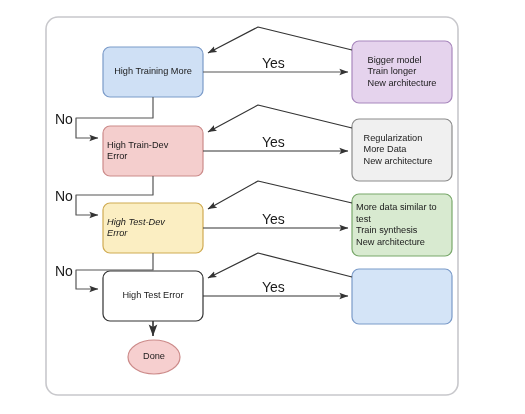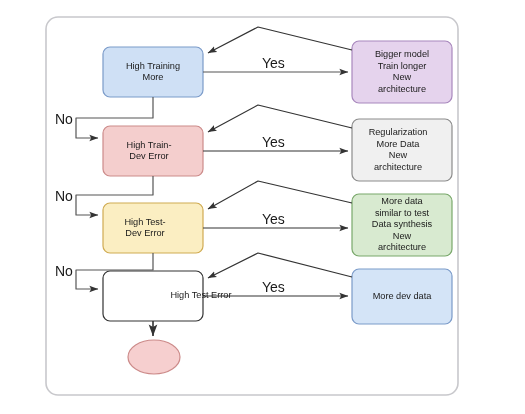--- a/index.html
+++ b/index.html
@@ -24,27 +24,27 @@
     left: 0;
     top: 0;
     width: 525px;
     height: 414px;
   }
   .node-label {
     position: absolute;
     display: flex;
     align-items: center;
     justify-content: center;
-    text-align: center;
+    text-align: left;
     color: #1a1a1a;
     font-size: 9.2px;
     line-height: 11.5px;
     pointer-events: none;
     box-sizing: border-box;
-    padding: 0 16px;
+    padding: 0 4px;
   }
   .edge-label {
     position: absolute;
     font-size: 14px;
     color: #1a1a1a;
     white-space: nowrap;
   }
 </style>
 </head>
 <body>
@@ -100,30 +100,30 @@
   <div class="node-label" style="left:352px; top:41px; width:100px; height:62px; white-space:pre-line;">Bigger model
 Train longer
 New architecture</div>
 
   <div class="node-label" style="left:103px; top:126px; width:92px; height:50px;">High Train-Dev Error</div>
 
   <div class="node-label" style="left:348px; top:119px; width:100px; height:62px; white-space:pre-line;">Regularization
 More Data
 New architecture</div>
 
-  <div class="node-label" style="left:103px; top:203px; width:84px; height:50px;">High Test-Dev Error</div>
+  <div class="node-label" style="left:103px; top:203px; width:84px; height:50px;font-style:italic;">High Test-Dev Error</div>
 
   <div class="node-label" style="left:352px; top:194px; width:100px; height:62px; white-space:pre-line;">More data similar to test
-Data synthesis
+Train synthesis
 New architecture</div>
 
-  <div class="node-label" style="left:103px; top:271px; width:100px; height:50px;margin-left:48px;">High Test Error</div>
+  <div class="node-label" style="left:103px; top:271px; width:100px; height:50px;">High Test Error</div>
 
-  <div class="node-label" style="left:352px; top:269px; width:100px; height:55px;">More dev data</div>
 
+  <div class="node-label" style="left:128px; top:340px; width:52px; height:34px;">Done</div>
 
   <div class="edge-label" style="left:262px; top:55px;">Yes</div>
   <div class="edge-label" style="left:262px; top:134px;">Yes</div>
   <div class="edge-label" style="left:262px; top:211px;">Yes</div>
   <div class="edge-label" style="left:262px; top:279px;">Yes</div>
 
   <div class="edge-label" style="left:55px; top:111px;">No</div>
   <div class="edge-label" style="left:55px; top:188px;">No</div>
   <div class="edge-label" style="left:55px; top:263px;">No</div>
 

